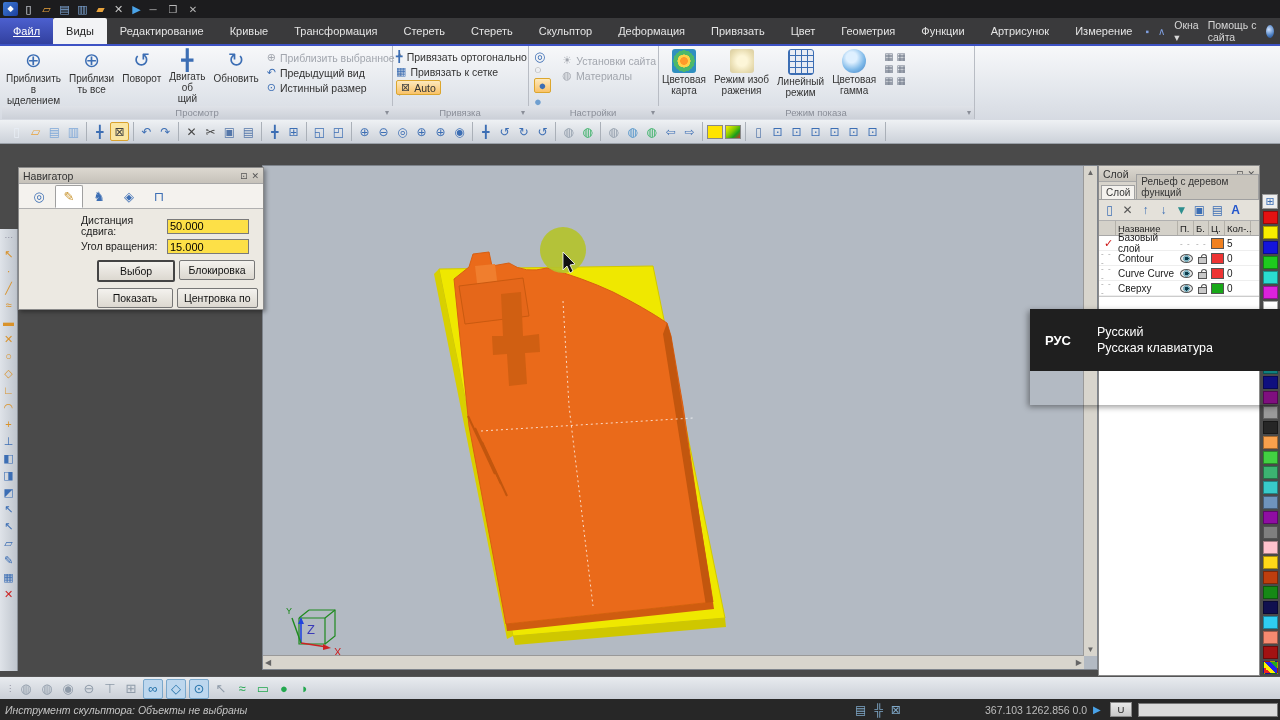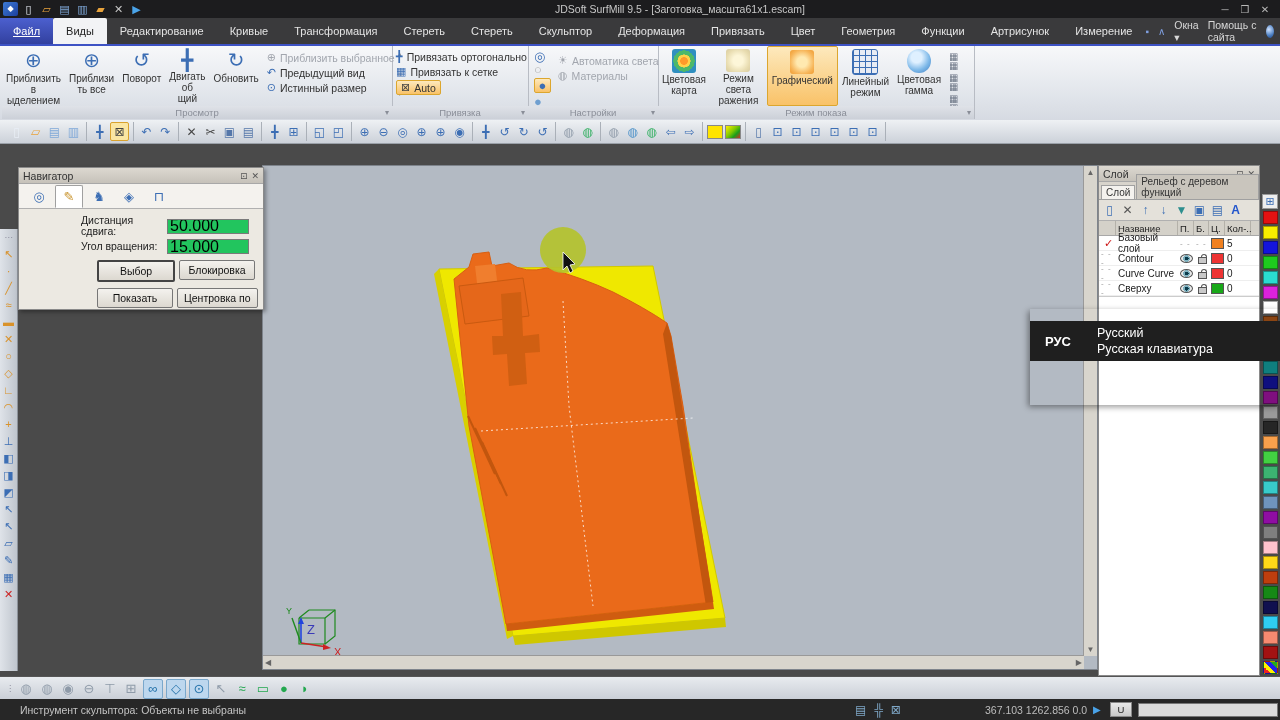--- a/index.html
+++ b/index.html
@@ -92,21 +92,21 @@
   .ptitle{height:15px;background:linear-gradient(#dcd8d0,#c6c2ba);display:flex;align-items:center;
           padding:0 4px;font-size:10.5px;color:#333;border-bottom:1px solid #a8a8a8;}
   .ptitle .pbtns{margin-left:auto;display:flex;gap:4px;color:#555;font-size:9px;}
   .ntabs{height:24px;background:#f4f2ee;border-bottom:1px solid #b0b0b0;display:flex;align-items:flex-end;padding-left:6px;gap:2px;}
   .ntab{width:26px;height:21px;display:flex;align-items:center;justify-content:center;font-size:13px;color:#3c6eb4;
         border:1px solid transparent;}
   .ntab.active{background:#fff;border:1px solid #a0a0a0;border-bottom:1px solid #fff;border-radius:2px 2px 0 0;color:#c8922a;}
   .nbody{padding:6px 0 0 62px;}
   .nrow{display:flex;align-items:center;margin-bottom:2px;}
   .nlabel{width:86px;font-size:10.5px;color:#222;white-space:pre-line;line-height:11px;}
-  .ninput{width:76px;height:13px;background:#22c55e;border:1px solid #7a7a7a;font-size:16px;padding:0 2px;
+  .ninput{width:76px;height:13px;background:#fde047;border:1px solid #7a7a7a;font-size:11px;padding:0 2px;
           font-family:"Liberation Sans",sans-serif;}
   .nbtnrow{display:flex;gap:4px;margin:6px 0 0 16px;}
   .nbtn{min-width:62px;height:18px;background:linear-gradient(#f4f2ee,#dcd8d0);border:1px solid #777;
         border-radius:2px;font-size:10.5px;display:inline-flex;align-items:center;justify-content:center;padding:0 6px;color:#111;}
   .nbtn.def{border:2px solid #444;}
   
   .layers{position:absolute;left:1098px;top:165px;width:162px;height:511px;background:#ece9e2;
           border:1px solid #8a8a8a;box-sizing:border-box;display:flex;flex-direction:column;}
   .ltabs{height:17px;display:flex;align-items:flex-end;background:#d8d4cc;padding-left:2px;gap:1px;border-bottom:1px solid #a0a0a0;}
   .ltab{font-size:10px;padding:1px 4px;background:#c9c5bd;border:1px solid #a0a0a0;border-bottom:none;color:#333;}
@@ -128,28 +128,28 @@
   .lock::before{content:"";position:absolute;left:2px;top:-4px;width:4px;height:3px;border:1px solid #555;border-bottom:none;border-radius:3px 3px 0 0;}
   .lswatch{width:11px;height:9px;border:1px solid #555;}
   .llist{flex:1;background:#fff;border-top:1px solid #ccc;}
   
   .palette{position:absolute;left:1262px;top:194px;width:16px;display:flex;flex-direction:column;align-items:center;gap:2px;z-index:5;}
   .palette .pcube{font-size:11px;color:#3c6eb4;background:#eee;border:1px solid #999;width:14px;height:13px;display:flex;align-items:center;justify-content:center;}
   .swatch{width:13px;height:11px;border:1px solid rgba(0,0,0,.35);}
   .swatch.multi{background:linear-gradient(45deg,#e22 0 25%,#fe0 25% 50%,#22e 50% 75%,#2a2 75%);}
   
   .langpopup{position:absolute;left:1030px;top:309px;width:250px;height:96px;z-index:50;box-shadow:-2px 2px 6px rgba(0,0,0,.4);}
-  .lopt{height:40px;display:flex;align-items:center;background:#1f1f1f;color:#fff;box-sizing:border-box;margin-top:12px;}
+  .lopt{height:62px;display:flex;align-items:center;background:#1f1f1f;color:#fff;box-sizing:border-box;}
   .lopt.selected{background:#0077d4;}
   .lcode{width:52px;padding-left:15px;font-weight:bold;font-size:13px;}
   .ltexts{display:flex;flex-direction:column;gap:2px;font-size:12.5px;line-height:14px;}
   
   .statusbar{position:absolute;left:0;top:699px;width:1280px;height:21px;background:#272727;color:#c4c4c4;
              display:flex;align-items:center;font-size:10.5px;}
-  .st-left{padding-left:20px;}
+  .st-left{padding-left:5px;font-style:italic;}
   .st-icons{position:absolute;left:855px;display:flex;gap:8px;font-size:12px;color:#7fa8c8;}
   .st-coords{position:absolute;left:985px;color:#bdbdbd;}
   .st-play{position:absolute;left:1093px;color:#4aa3e8;font-size:10px;}
   .st-u{position:absolute;left:1110px;width:20px;height:13px;background:linear-gradient(#e8e8e8,#c8c8c8);
         border:1px solid #888;color:#222;display:flex;align-items:center;justify-content:center;font-size:9.5px;}
   .st-progress{position:absolute;left:1138px;width:138px;height:12px;background:#dcdcdc;border:1px solid #777;}
 </style>
 </head>
 <body>
 
@@ -159,21 +159,20 @@
     <div class="qa" id="quickAccess">
         <span class="qi app-logo">◆</span>
         <span class="qi" style="color: rgb(232, 238, 246);">▯</span>
         <span class="qi" style="color: rgb(232, 163, 60);">▱</span>
         <span class="qi" style="color: rgb(127, 168, 216);">▤</span>
         <span class="qi" style="color: rgb(127, 168, 216);">▥</span>
         <span class="qi" style="color: rgb(232, 163, 60);">▰</span>
         <span class="qi" style="color: rgb(200, 200, 200);">✕</span>
         <span class="qi" style="color: rgb(74, 163, 232);">▶</span>
       </div>
-    <span class="win-title">JDSoft SurfMill 9.5 - [Заготовка_масшта61x1.escam]</span>
     <div class="winbtns">
       <span>─</span>
       <span>❒</span>
       <span>✕</span>
     </div>
   </div>
 
   <div class="menubar">
     <div class="menu-tabs" id="menuTabs">
         <span class="mtab file">Файл</span>
@@ -281,21 +280,21 @@
     <div class="rgroup" style="left:528px;width:130px;">
       <div style="display:flex;">
         <div class="circcol">
           <span style="color:#3c6eb4;">◎ <span style="color:#aaa;">○</span></span>
           <span class="c-hl" style="color:#3c6eb4;width:15px;text-align:center;">●</span>
           <span style="color:#6f9fd0;">●</span>
         </div>
         <div class="rsmallcol" style="padding-top:8px;">
           <div class="rsmall disabled">
               <span class="si">☀</span>
-              <span>Автоматика света</span>
+              <span>Установки сайта</span>
             </div>
           <div class="rsmall disabled">
               <span class="si">◍</span>
               <span>Материалы</span>
             </div>
         </div>
       </div>
       <div class="rfoot">
           <span>Настройки</span>
           <span class="rcaret">▾</span>
@@ -305,26 +304,22 @@
     <div class="rgroup" style="left:658px;width:316px;">
       <div style="display:flex;">
         <div class="rbig">
           <div class="rbtn">
               <div class="chip map"></div>
               <div class="rlabel">Цветовая
 карта</div>
             </div>
           <div class="rbtn">
               <div class="chip img"></div>
-              <div class="rlabel">Режим света
+              <div class="rlabel">Режим изоб
 ражения</div>
-            </div>
-          <div class="rbtn hl">
-              <div class="chip gfx"></div>
-              <div class="rlabel">Графический</div>
             </div>
           <div class="rbtn">
               <div class="chip wire"></div>
               <div class="rlabel">Линейный
 режим</div>
             </div>
           <div class="rbtn">
               <div class="chip gamma"></div>
               <div class="rlabel">Цветовая
 гамма</div>

